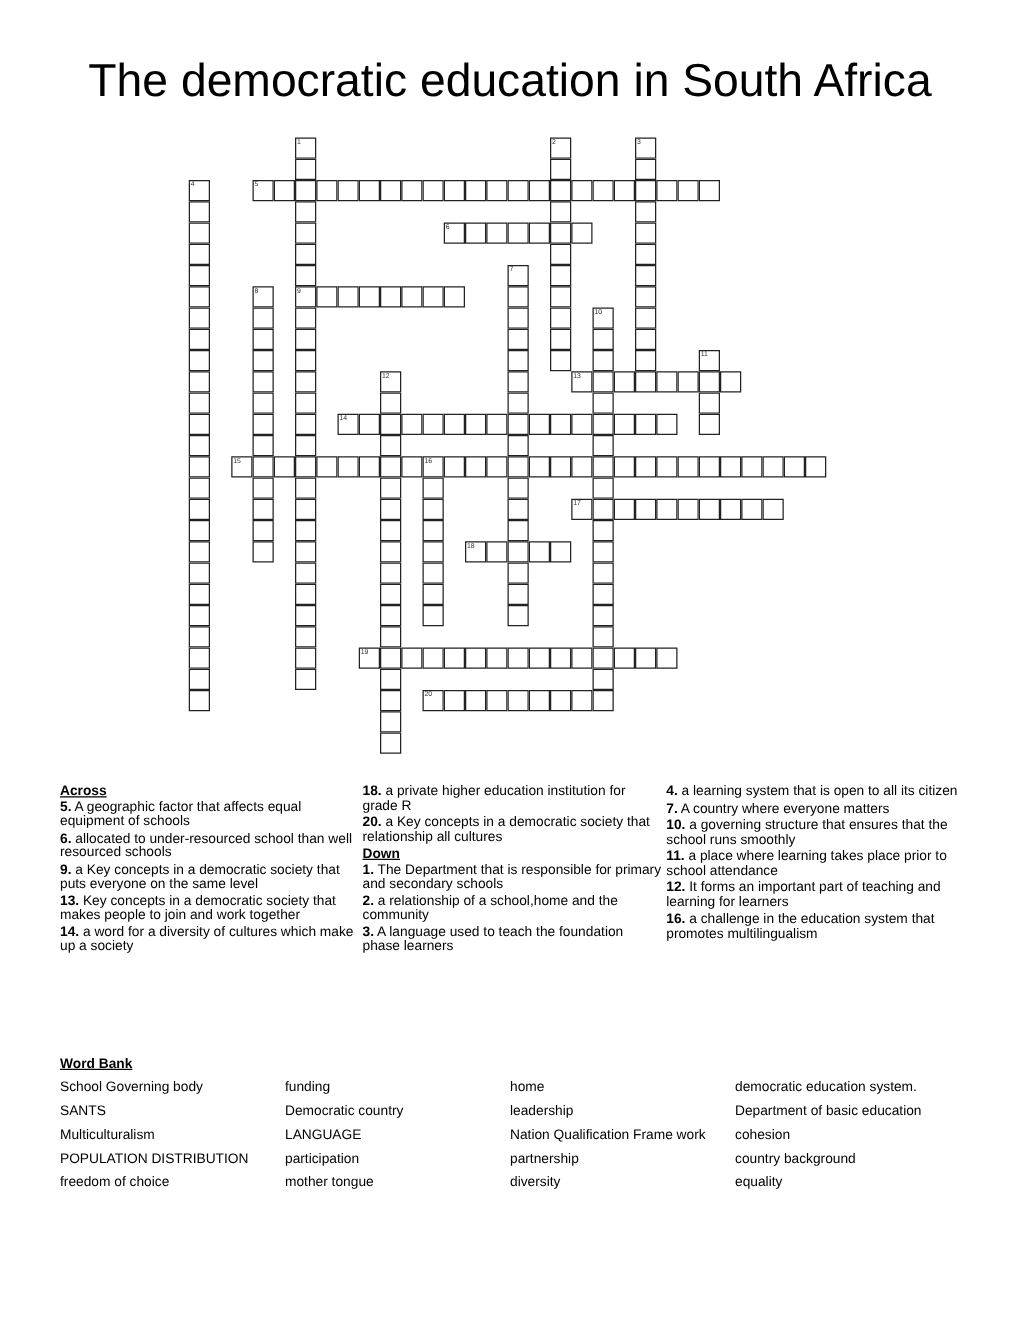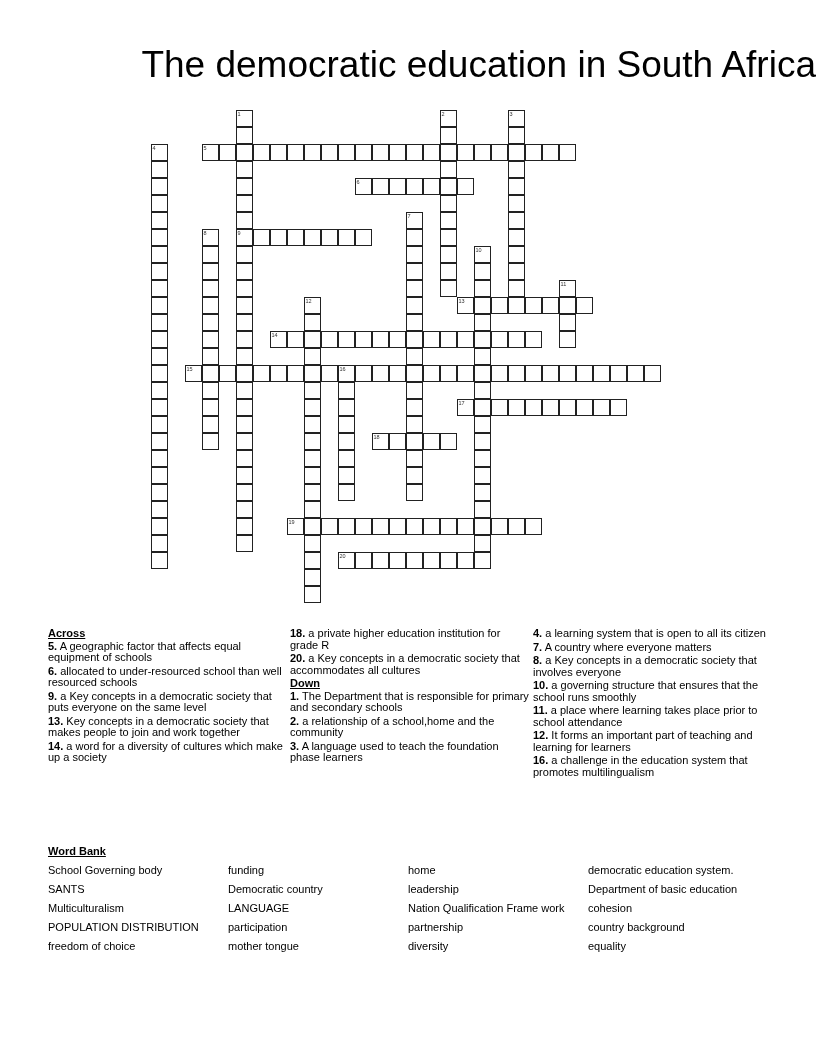--- a/index.html
+++ b/index.html
@@ -1,18 +1,18 @@
 <!DOCTYPE html>
 <html><head>
 <meta charset="utf-8">
 <style>
   html, body { margin: 0; padding: 0; background: #ffffff; }
   body { width: 816px; height: 1056px; position: relative; overflow: hidden;
          font-family: "Liberation Sans", sans-serif; color: #000; }
-  .title { position: absolute; left: 0; top: 44px; width: 816px; text-align: right;
+  .title { position: absolute; left: 0; top: 44px; width: 816px; text-align: center;
            font-size: 37px; font-weight: normal; letter-spacing: 0px; }
   #grid { position: absolute; left: 151px; top: 110px; }
   .cell { position: absolute; width: 17px; height: 17px; box-sizing: border-box;
           border: 1px solid #222; background: #fff; margin-left: -0.5px; margin-top: -0.5px; }
   .cell .num { position: absolute; left: 1px; top: 0px; font-size: 5.5px; line-height: 6px; color: #333; }
   .clues { position: absolute; top: 628px; font-size: 11px; line-height: 11.5px; }
   .clues .hdr { font-weight: bold; text-decoration: underline; margin-bottom: 1px; }
   .clue { margin-bottom: 2px; }
   .clue b { font-weight: bold; }
   #col1 { left: 48px; width: 236px; }
@@ -334,31 +334,30 @@
   <div class="hdr">Across</div>
   <div class="clue"><b>5.</b> <span>A geographic factor that affects equal equipment of schools</span></div>
   <div class="clue"><b>6.</b> <span>allocated to under-resourced school than well resourced schools</span></div>
   <div class="clue"><b>9.</b> <span>a Key concepts in a democratic society that puts everyone on the same level</span></div>
   <div class="clue"><b>13.</b> <span>Key concepts in a democratic society that makes people to join and work together</span></div>
   <div class="clue"><b>14.</b> <span>a word for a diversity of cultures which make up a society</span></div>
 </div>
 
 <div class="clues" id="col2">
   <div class="clue"><b>18.</b> <span>a private higher education institution for grade R</span></div>
-  <div class="clue"><b>20.</b> <span>a Key concepts in a democratic society that accommodates all cultures</span></div>
+  <div class="clue"><b>20.</b> <span>a Key concepts in a democratic society that relationship all cultures</span></div>
   <div class="hdr">Down</div>
   <div class="clue"><b>1.</b> <span>The Department that is responsible for primary and secondary schools</span></div>
   <div class="clue"><b>2.</b> <span>a relationship of a school,home and the community</span></div>
   <div class="clue"><b>3.</b> <span>A language used to teach the foundation phase learners</span></div>
 </div>
 
 <div class="clues" id="col3">
   <div class="clue"><b>4.</b> <span>a learning system that is open to all its citizen</span></div>
   <div class="clue"><b>7.</b> <span>A country where everyone matters</span></div>
-  <div class="clue"><b>8.</b> <span>a Key concepts in a democratic society that involves everyone</span></div>
   <div class="clue"><b>10.</b> <span>a governing structure that ensures that the school runs smoothly</span></div>
   <div class="clue"><b>11.</b> <span>a place where learning takes place prior to school attendance</span></div>
   <div class="clue"><b>12.</b> <span>It forms an important part of teaching and learning for learners</span></div>
   <div class="clue"><b>16.</b> <span>a challenge in the education system that promotes multilingualism</span></div>
 </div>
 
 <div class="wordbank">
   <div class="hdr">Word Bank</div>
   <div class="wb-grid" id="wb-grid">
       <div class="wb-item">School Governing body</div>

